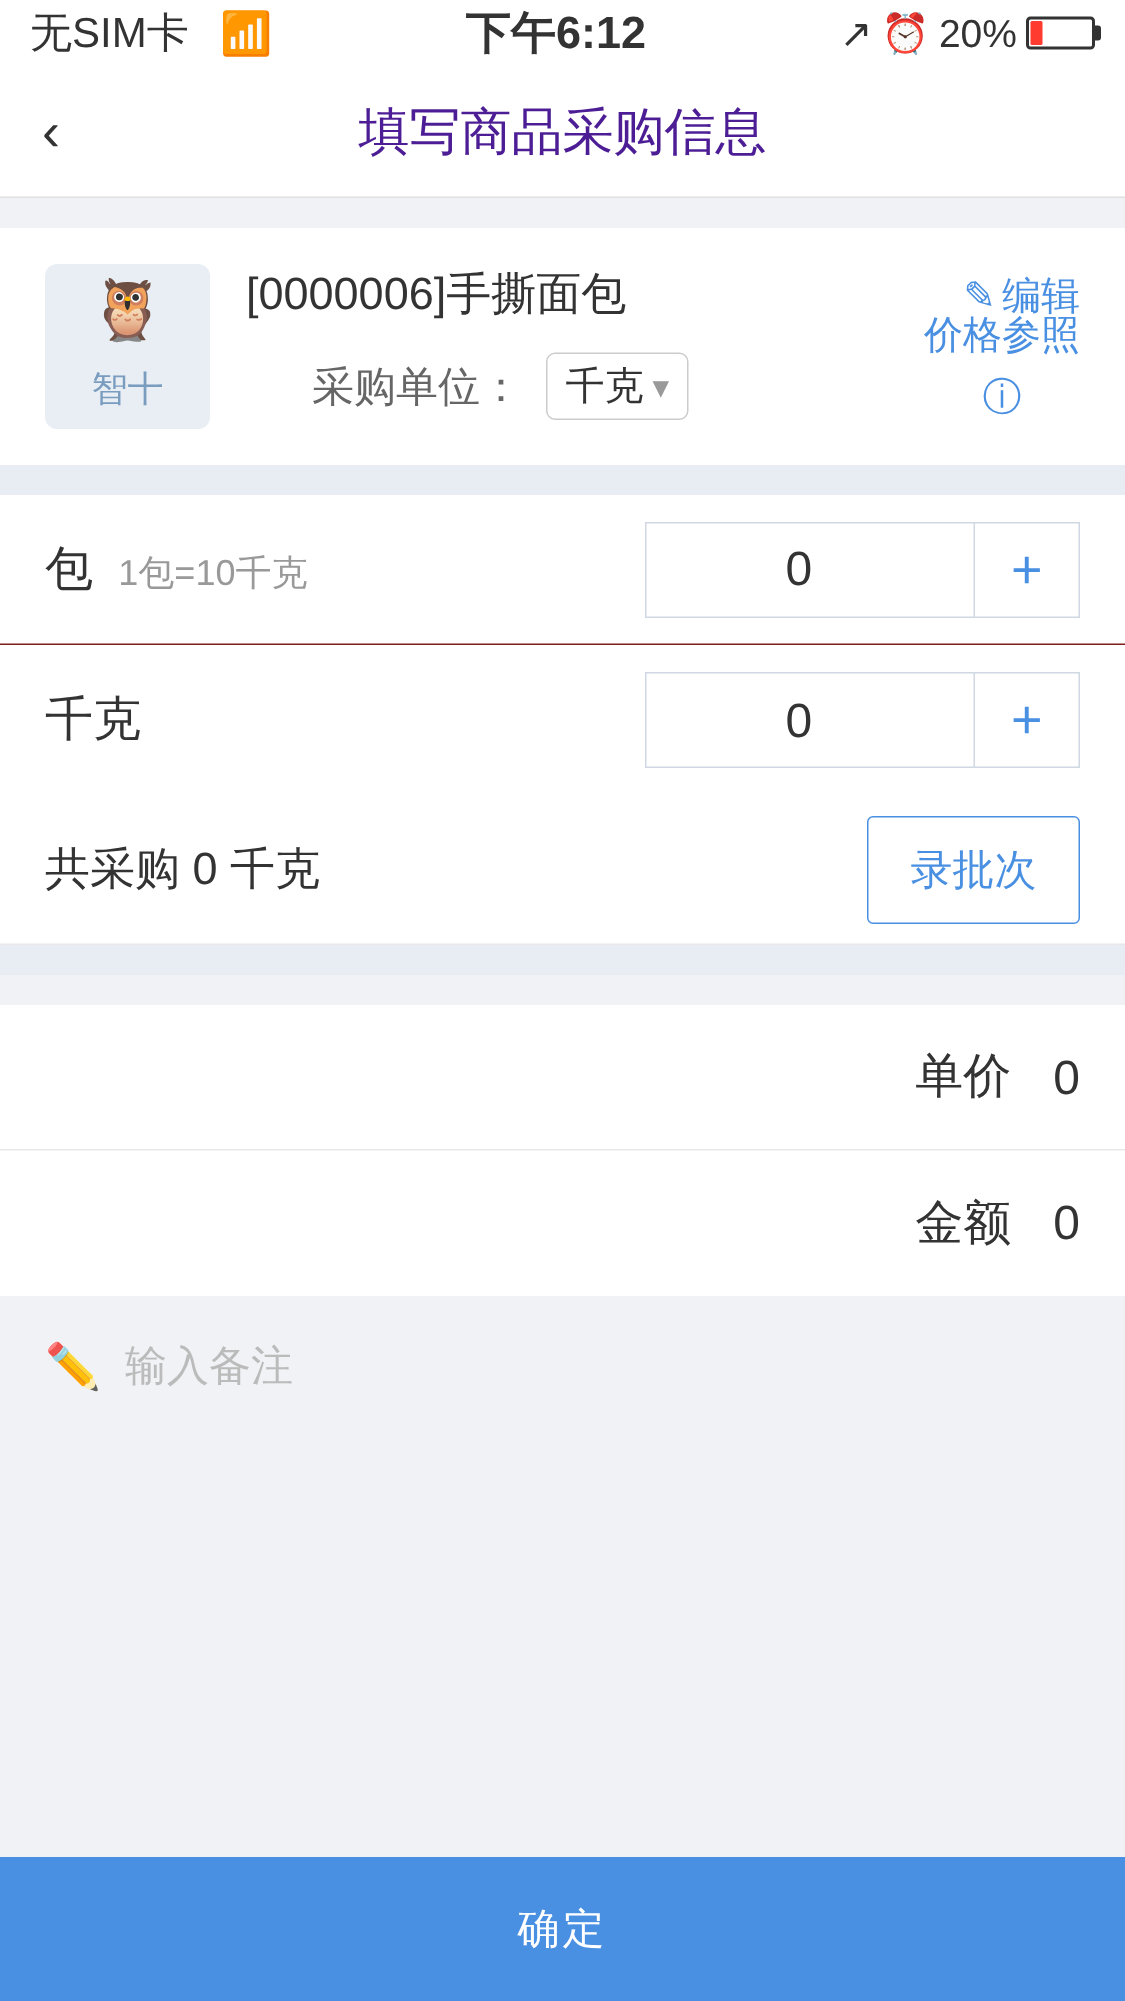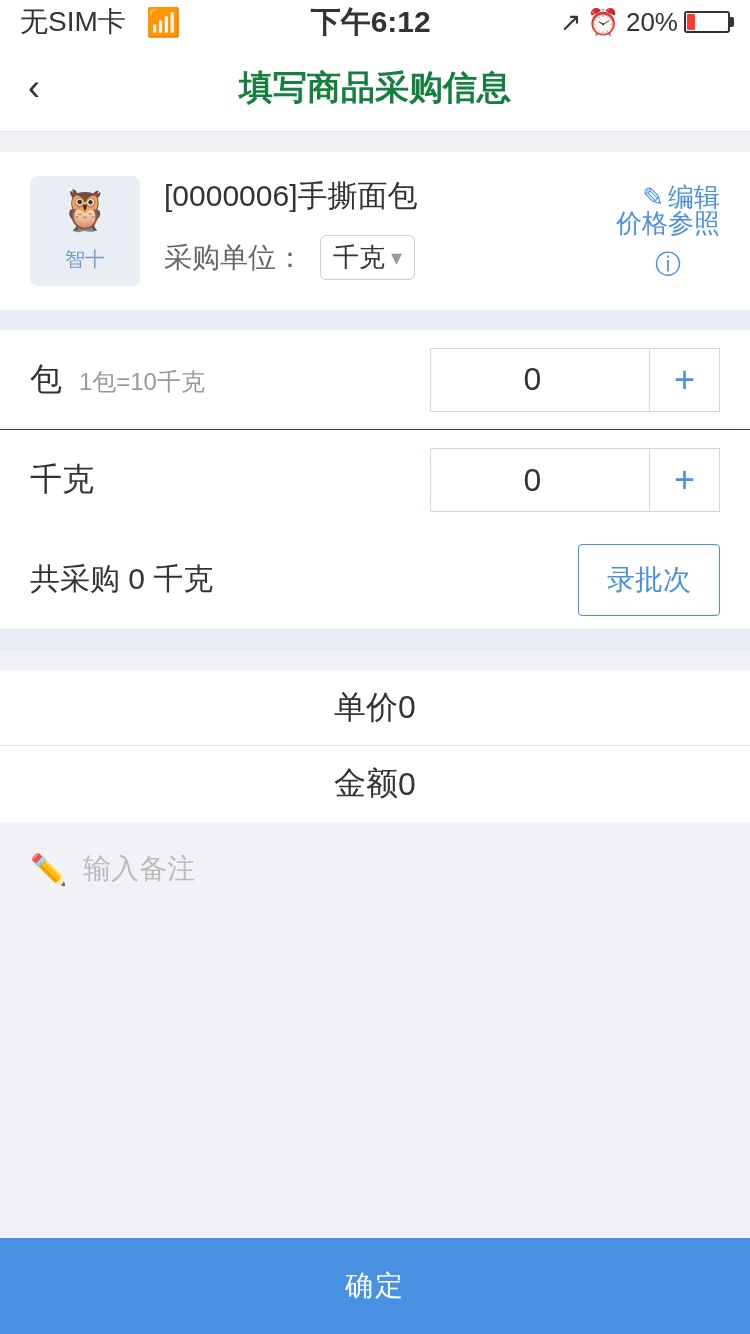--- a/index.html
+++ b/index.html
@@ -70,22 +70,22 @@
     }
     .nav-back {
       position: absolute;
       left: 28px;
       font-size: 36px;
       color: #333;
       cursor: pointer;
     }
     .nav-title {
       font-size: 34px;
-      font-weight: 700;
-      color: #15803d;
+      font-weight: 400;
+      color: #4c1d95;
     }
 
     
     .product-card {
       background: #fff;
       margin-top: 20px;
       padding: 24px 30px;
       display: flex;
       align-items: flex-start;
       position: relative;
@@ -100,21 +100,21 @@
       align-items: center;
       justify-content: center;
       flex-shrink: 0;
       color: #7a9cbf;
     }
     .owl-icon {
       font-size: 40px;
       line-height: 1;
     }
     .owl-text {
-      font-size: 20px;
+      font-size: 24px;
       color: #7a9cbf;
       margin-top: 16px;
     }
     .product-info {
       flex: 1;
       margin-left: 24px;
     }
     .product-name {
       font-size: 30px;
       color: #333;
@@ -122,20 +122,21 @@
       margin-bottom: 18px;
     }
     .product-unit-row {
       display: flex;
       align-items: center;
       gap: 16px;
     }
     .unit-label {
       font-size: 28px;
       color: #666;
+      margin-left: 44px;
     }
     .unit-select {
       display: flex;
       align-items: center;
       border: 1px solid #ccc;
       border-radius: 6px;
       padding: 4px 12px;
       font-size: 26px;
       color: #333;
       gap: 6px;
@@ -250,24 +251,25 @@
     }
 
     
     .price-section {
       background: #fff;
       margin-top: 20px;
     }
     .price-row {
       display: flex;
       align-items: center;
-      justify-content: center;
+      justify-content: flex-end;
       padding: 0 30px;
-      height: 76px;
+      height: 97px;
       border-bottom: 1px solid #e8e8e8;
+      gap: 28px;
     }
     .price-row:last-child {
       border-bottom: none;
     }
     .price-label {
       font-size: 32px;
       color: #333;
     }
     .price-value {
       font-size: 32px;

